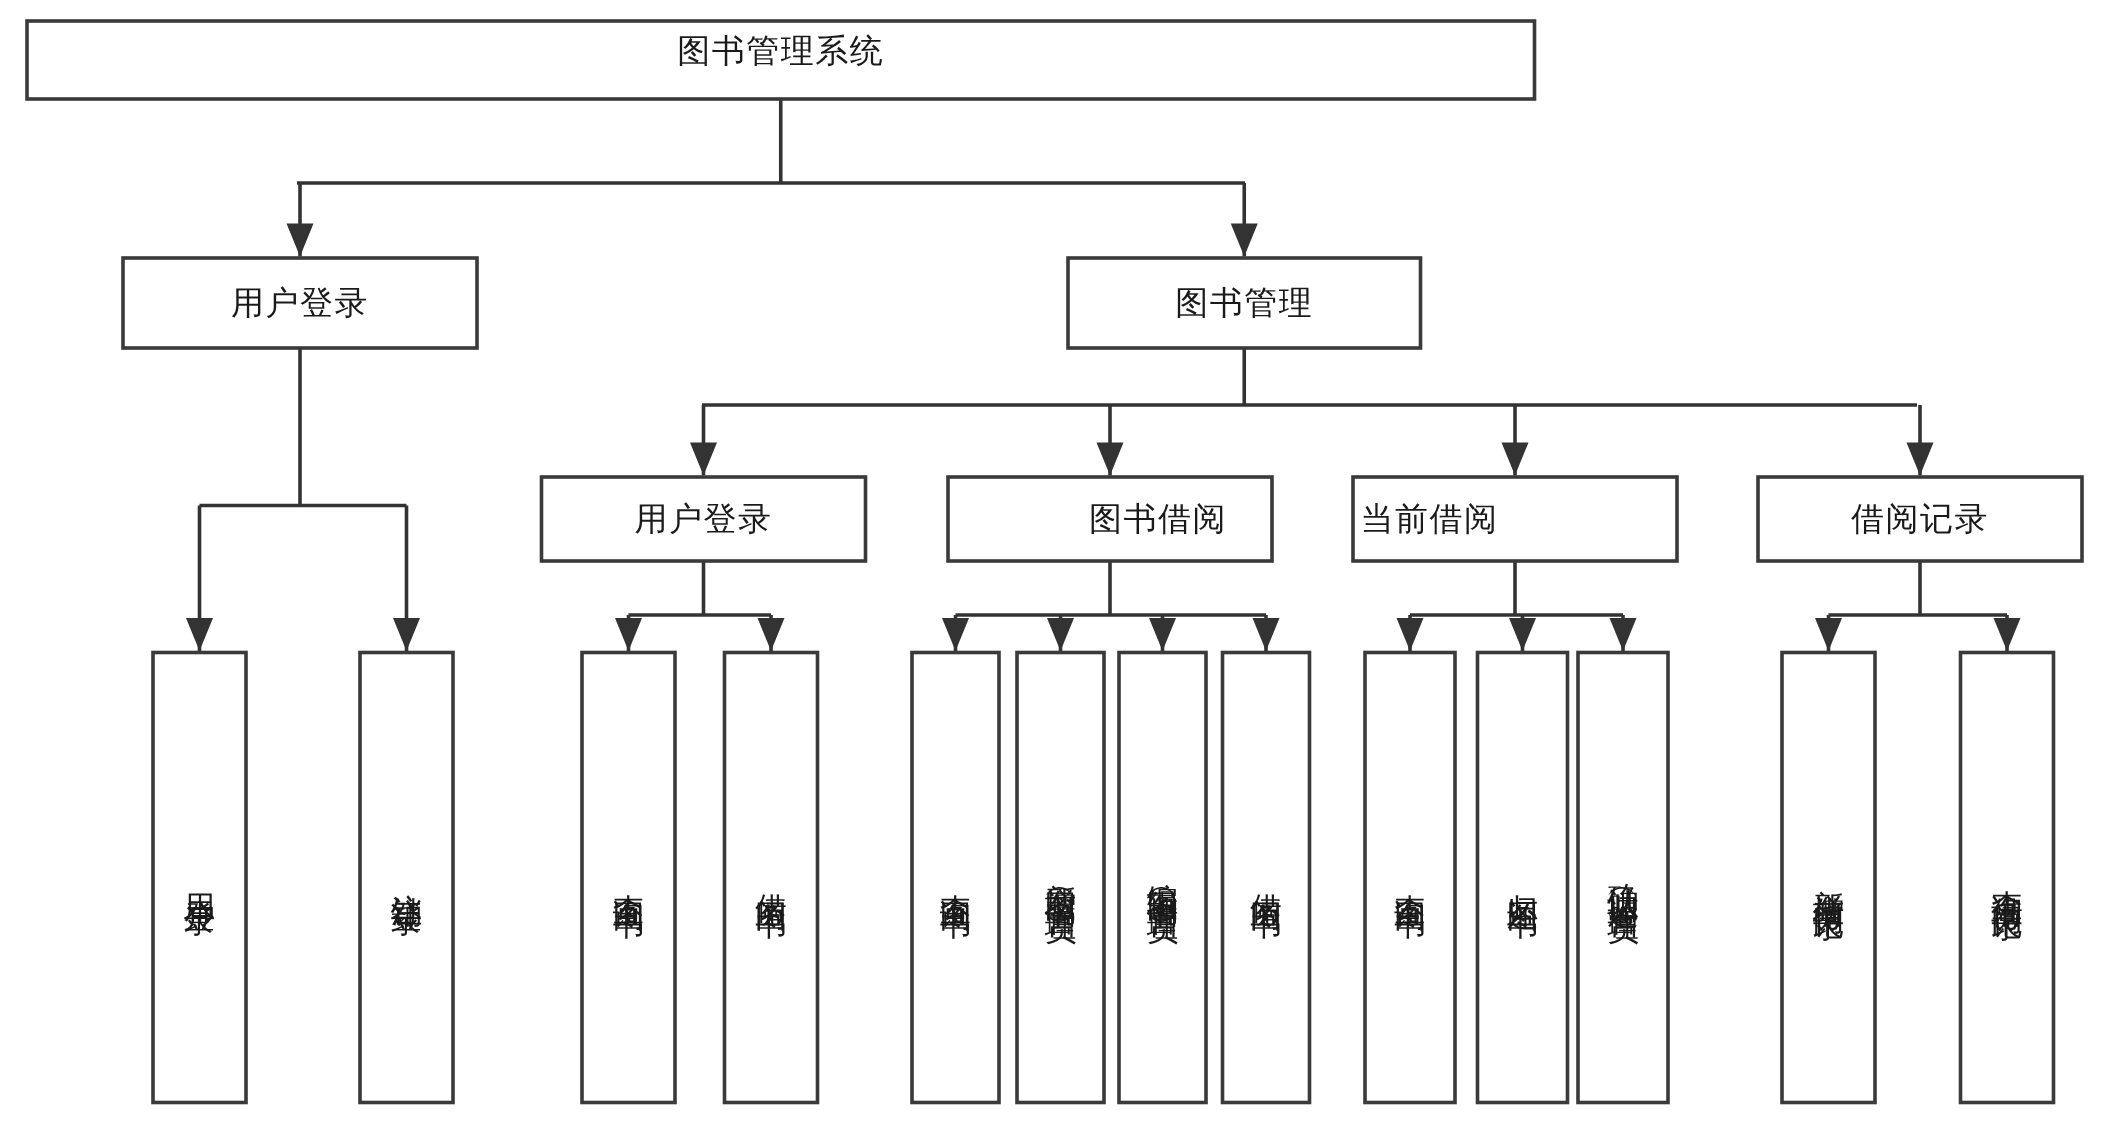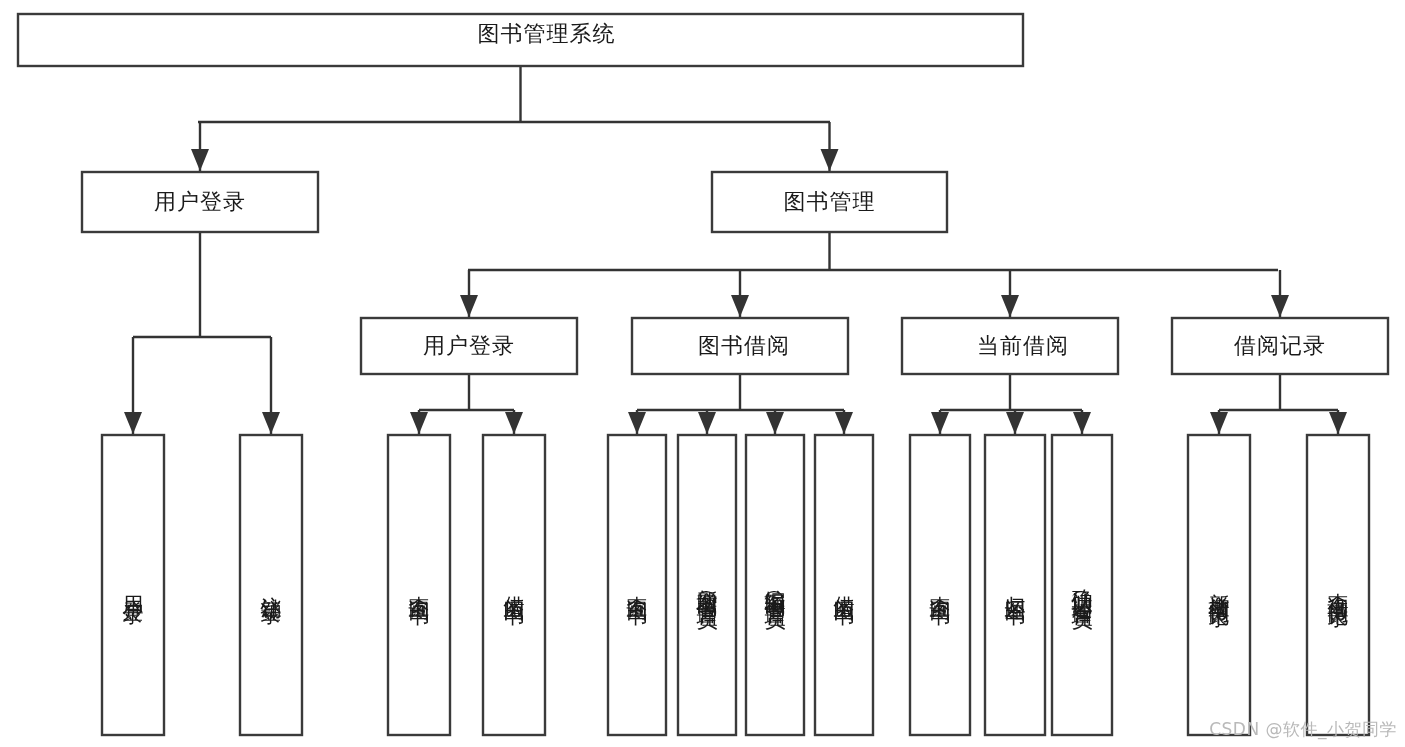--- a/index.html
+++ b/index.html
@@ -165,36 +165,36 @@
         <rect x="815" y="435" width="58" height="300" class="node-box"></rect>
         <rect x="910" y="435" width="60" height="300" class="node-box"></rect>
         <rect x="985" y="435" width="60" height="300" class="node-box"></rect>
         <rect x="1052" y="435" width="60" height="300" class="node-box"></rect>
         <rect x="1188" y="435" width="62" height="300" class="node-box"></rect>
         <rect x="1307" y="435" width="62" height="300" class="node-box"></rect>
       </g>
   </svg>
 
   <div id="label-layer">
-      <div class="htext-wrap" style="left: 18px; top: 14px; width: 1005px; height: 40px; padding-left: 26px;">
+      <div class="htext-wrap" style="left: 18px; top: 14px; width: 1005px; height: 40px;">
         <span class="htext">图书管理系统</span>
       </div>
       <div class="htext-wrap" style="left: 82px; top: 172px; width: 236px; height: 60px;">
         <span class="htext">用户登录</span>
       </div>
       <div class="htext-wrap" style="left: 712px; top: 172px; width: 235px; height: 60px; border-radius: 28px;">
         <span class="htext">图书管理</span>
       </div>
       <div class="htext-wrap" style="left: 361px; top: 318px; width: 216px; height: 56px;">
         <span class="htext">用户登录</span>
       </div>
-      <div class="htext-wrap" style="left: 636px; top: 318px; width: 216px; height: 56px;">
+      <div class="htext-wrap" style="left: 664px; top: 318px; width: 216px; height: 56px;">
         <span class="htext">图书借阅</span>
       </div>
-      <div class="htext-wrap" style="left: 902px; top: 318px; width: 174px; height: 56px; padding-left: 34px;">
+      <div class="htext-wrap" style="left: 866px; top: 318px; width: 174px; height: 56px;">
         <span class="htext">当前借阅</span>
       </div>
       <div class="htext-wrap" style="left: 1172px; top: 318px; width: 216px; height: 56px;">
         <span class="htext">借阅记录</span>
       </div>
       <div class="vtext-wrap" style="left: 102px; top: 435px; width: 62px; height: 300px;">
         <span class="vtext">用户登录</span>
       </div>
       <div class="vtext-wrap" style="left: 240px; top: 435px; width: 62px; height: 300px;">
         <span class="vtext">注销登录</span>
@@ -227,15 +227,14 @@
         <span class="vtext">确认归还（管理员）</span>
       </div>
       <div class="vtext-wrap" style="left: 1188px; top: 435px; width: 62px; height: 300px;">
         <span class="vtext">新增借阅记录</span>
       </div>
       <div class="vtext-wrap" style="left: 1307px; top: 435px; width: 62px; height: 300px;">
         <span class="vtext">查询借阅记录</span>
       </div>
     </div>
 
-  <div id="watermark">CSDN @软件_小贺同学</div>
 
 </div>
 
 </body></html>

